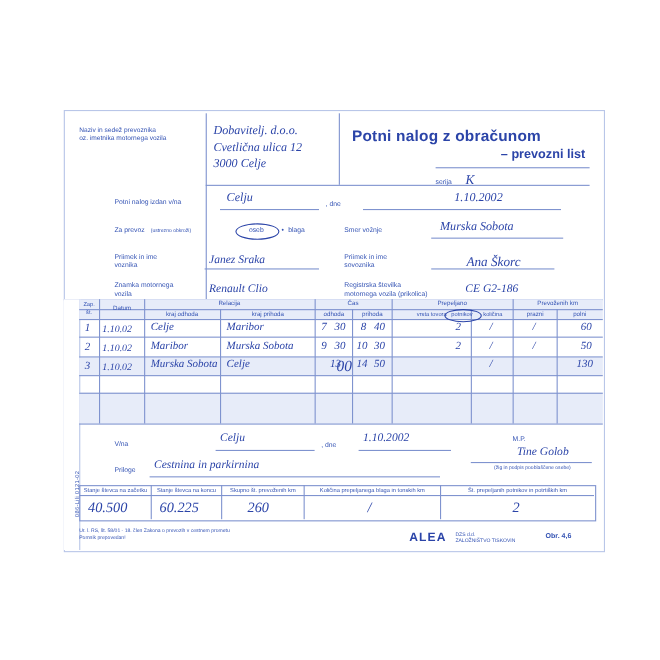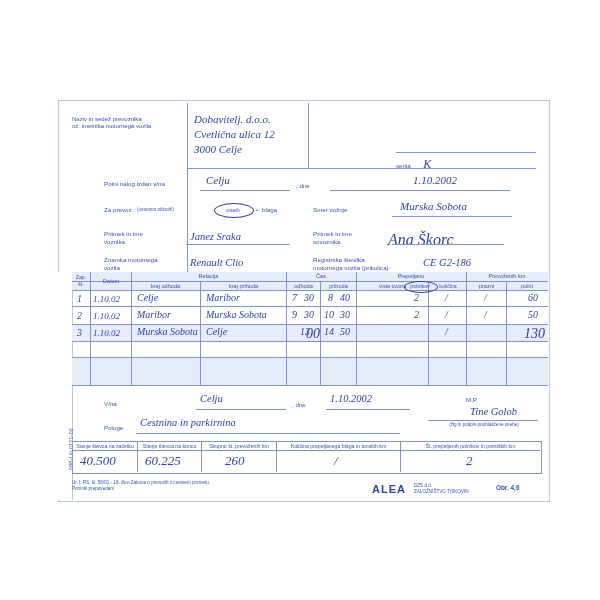--- a/index.html
+++ b/index.html
@@ -41,20 +41,24 @@
 
   <div class="vline" style="left:187px;top:103px;height:169px;"></div>
   <div class="vline" style="left:308px;top:103px;height:65px;"></div>
 
   <div class="row" style="left:194px;top:113px;">
     <div class="hw" style="font-size:11px;">Dobavitelj. d.o.o.</div>
     <div class="hw" style="font-size:11px;margin-top:3px;">Cvetlična ulica 12</div>
     <div class="hw" style="font-size:11px;margin-top:3px;">3000 Celje</div>
   </div>
 
+  <div class="row" style="left:320px;top:115px;width:216px;text-align:left;">
+    <div class="ttl">Potni nalog z obračunom</div>
+    <div class="ttl2" style="text-align:right;width:212px;margin-top:4px;">– prevozni list</div>
+  </div>
   <div class="hline" style="left:396px;top:152px;width:140px;"></div>
   <div class="row" style="left:396px;top:154px;">
     <span class="lbl">serija</span>
     <span class="hw" style="font-size:12px;margin-left:8px;">K</span>
   </div>
 
   <div class="hline" style="left:187px;top:168px;width:349px;"></div>
 
   <div class="cell" style="left:104px;top:180px;width:90px;text-align:left;">Potni nalog izdan v/na</div>
   <div class="hwv" style="left:206px;top:174px;font-size:11px;">Celju</div>
@@ -77,21 +81,21 @@
     <div class="lbl">Priimek in ime</div>
     <div class="lbl">voznika</div>
   </div>
   <div class="hwv" style="left:190px;top:231px;font-size:10.5px;">Janez Sraka</div>
   <div class="hline" style="left:186px;top:244px;width:104px;"></div>
 
   <div class="row" style="left:313px;top:230px;">
     <div class="lbl">Priimek in ime</div>
     <div class="lbl">sovoznika</div>
   </div>
-  <div class="hwv" style="left:388px;top:231px;font-size:16px;">Ana Škorc</div>
+  <div class="hwv" style="left:424px;top:231px;font-size:12px;">Ana Škorc</div>
   <div class="hline" style="left:392px;top:244px;width:112px;"></div>
 
   <div class="row" style="left:104px;top:256px;">
     <div class="lbl">Znamka motornega</div>
     <div class="lbl">vozila</div>
   </div>
   <div class="hwv" style="left:190px;top:257px;font-size:10.5px;">Renault Clio</div>
 
   <div class="row" style="left:313px;top:256px;">
     <div class="lbl">Registrska številka</div>
@@ -179,21 +183,21 @@
     <div class="hwv" style="left:93px;top:328px;font-size:9px;">1.10.02</div>
     <div class="hwv" style="left:137px;top:326px;font-size:10px;">Murska Sobota</div>
     <div class="hwv" style="left:206px;top:326px;font-size:10px;">Celje</div>
     <div class="hwv" style="left:300px;top:326px;font-size:10px;">13</div>
     <div class="hwv" style="left:306px;top:326px;font-size:14px;">00</div>
     <div class="hwv" style="left:324px;top:326px;font-size:10px;">14</div>
     <div class="hwv" style="left:340px;top:326px;font-size:10px;">50</div>
     <div class="hwv" style="left:414px;top:326px;font-size:10px;"></div>
     <div class="hwv" style="left:445px;top:326px;font-size:10px;">/</div>
     <div class="hwv" style="left:484px;top:326px;font-size:10px;"></div>
-    <div class="hwv" style="left:524px;top:326px;font-size:14px;">130</div>
+    <div class="hwv" style="left:524px;top:326px;font-size:10px;">130</div>
   </div>
 
   <div class="cell" style="left:104px;top:400px;width:24px;text-align:left;">V/na</div>
   <div class="hwv" style="left:200px;top:393px;font-size:10.5px;">Celju</div>
   <div class="hline" style="left:196px;top:409px;width:90px;"></div>
   <div class="cell" style="left:292px;top:401px;width:30px;text-align:left;">, dne</div>
   <div class="hwv" style="left:330px;top:393px;font-size:10.5px;">1.10.2002</div>
   <div class="hline" style="left:326px;top:409px;width:84px;"></div>
 
   <div class="cell" style="left:466px;top:396px;width:24px;text-align:left;">M.P.</div>

